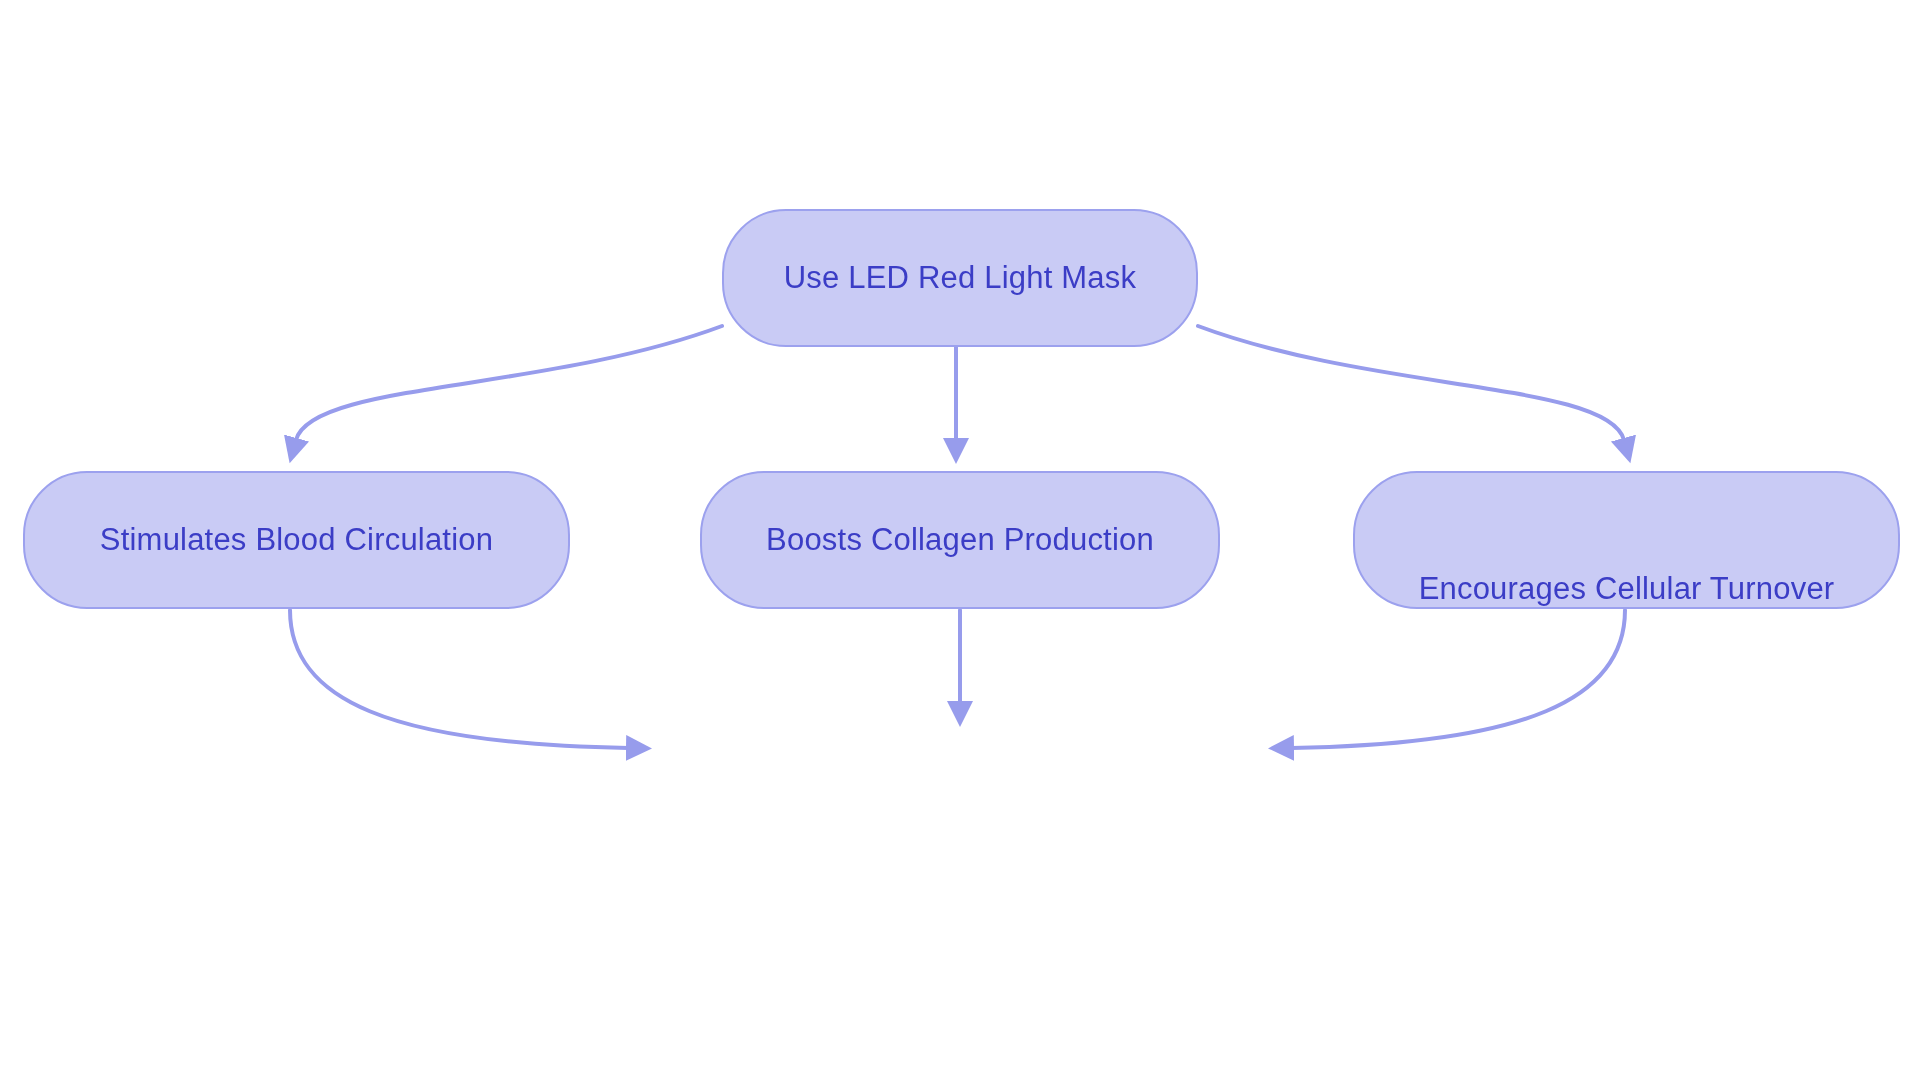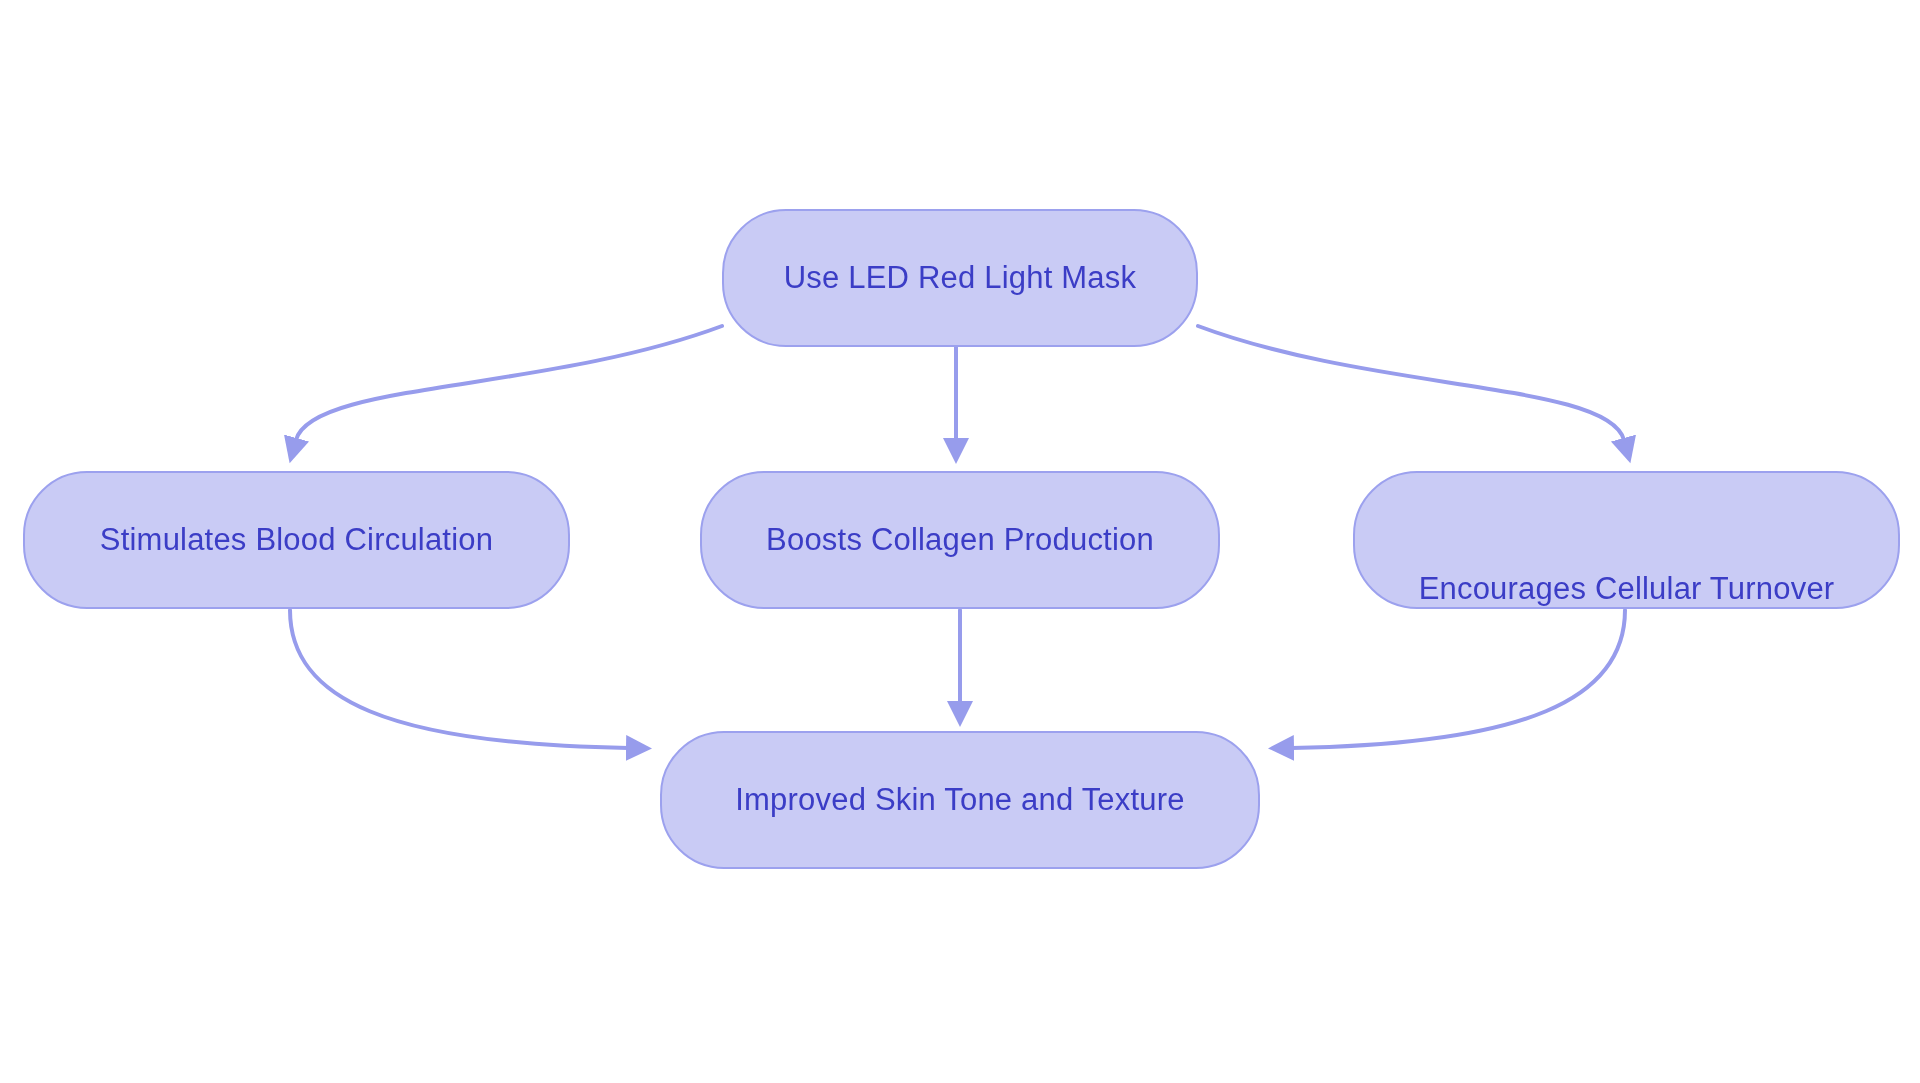--- a/index.html
+++ b/index.html
@@ -79,17 +79,14 @@
   </div>
 
   <div class="node node-center">
     <span>Boosts Collagen Production</span>
   </div>
 
   <div class="node node-right">
     <span>Encourages Cellular Turnover</span>
   </div>
 
-  <div class="node node-bottom">
-    <span>Improved Skin Tone and Texture</span>
-  </div>
 
 </div>
 
 </body></html>

